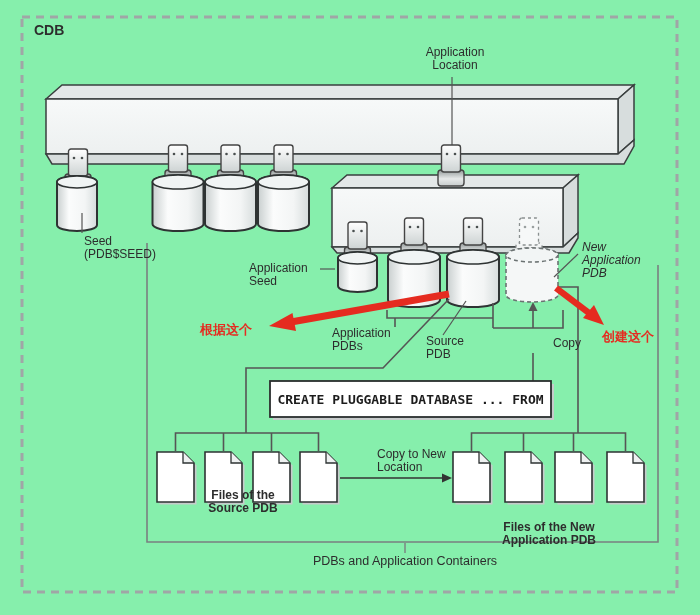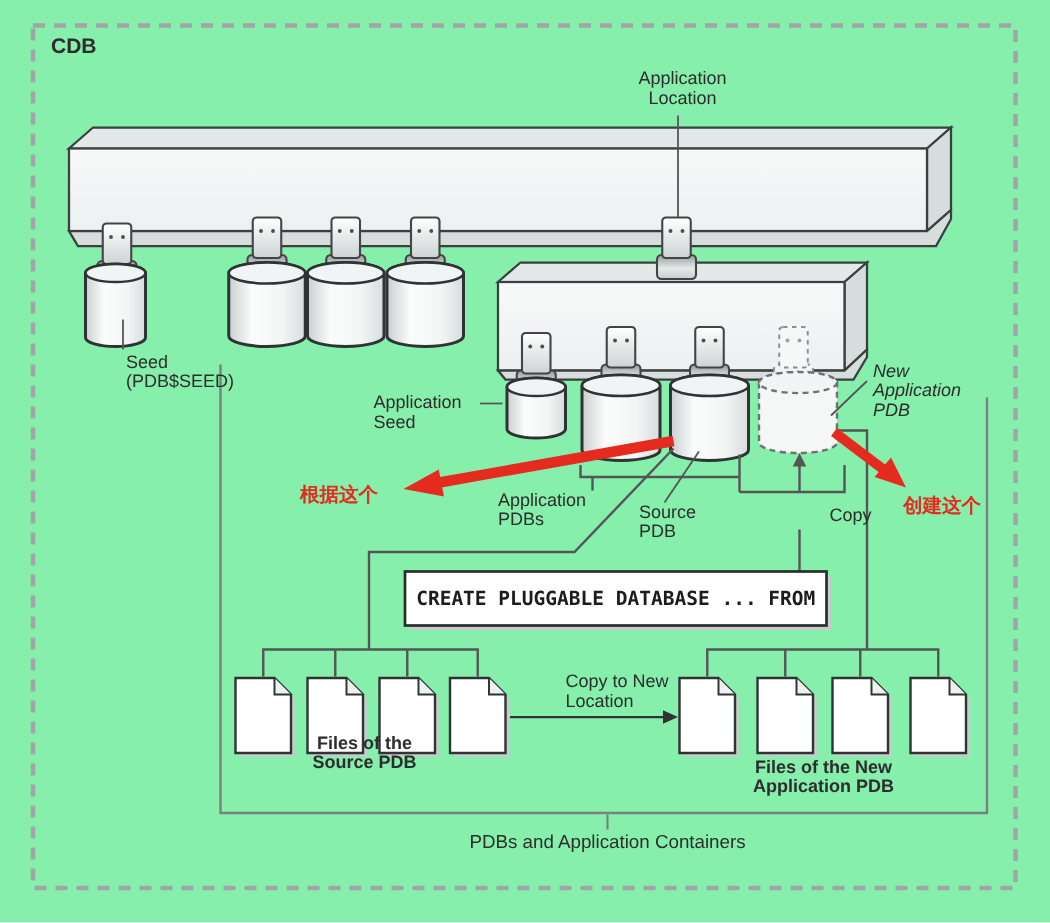--- a/index.html
+++ b/index.html
@@ -257,21 +257,21 @@
 <div class="lbl" style="left:357px;top:448px;margin-left:20px;">
   <span>Copy to New</span>
   <span>Location</span>
 </div>
 
 <div class="lbl center bold" style="left:170px;top:489px;width:146px;">
   <span>Files of the</span>
   <span>Source PDB</span>
 </div>
 
-<div class="lbl center bold" style="left:476px;top:505px;width:146px;">
+<div class="lbl center bold" style="left:476px;top:521px;width:146px;">
   <span>Files of the New</span>
   <span>Application PDB</span>
 </div>
 
 <div class="lbl center bar-lbl" style="left:300px;top:555px;width:210px;">PDBs and Application Containers</div>
 
 <div class="red-note" style="left:200px;top:321px;">根据这个</div>
 <div class="red-note" style="left:602px;top:328px;">创建这个</div>
 
 </div>

